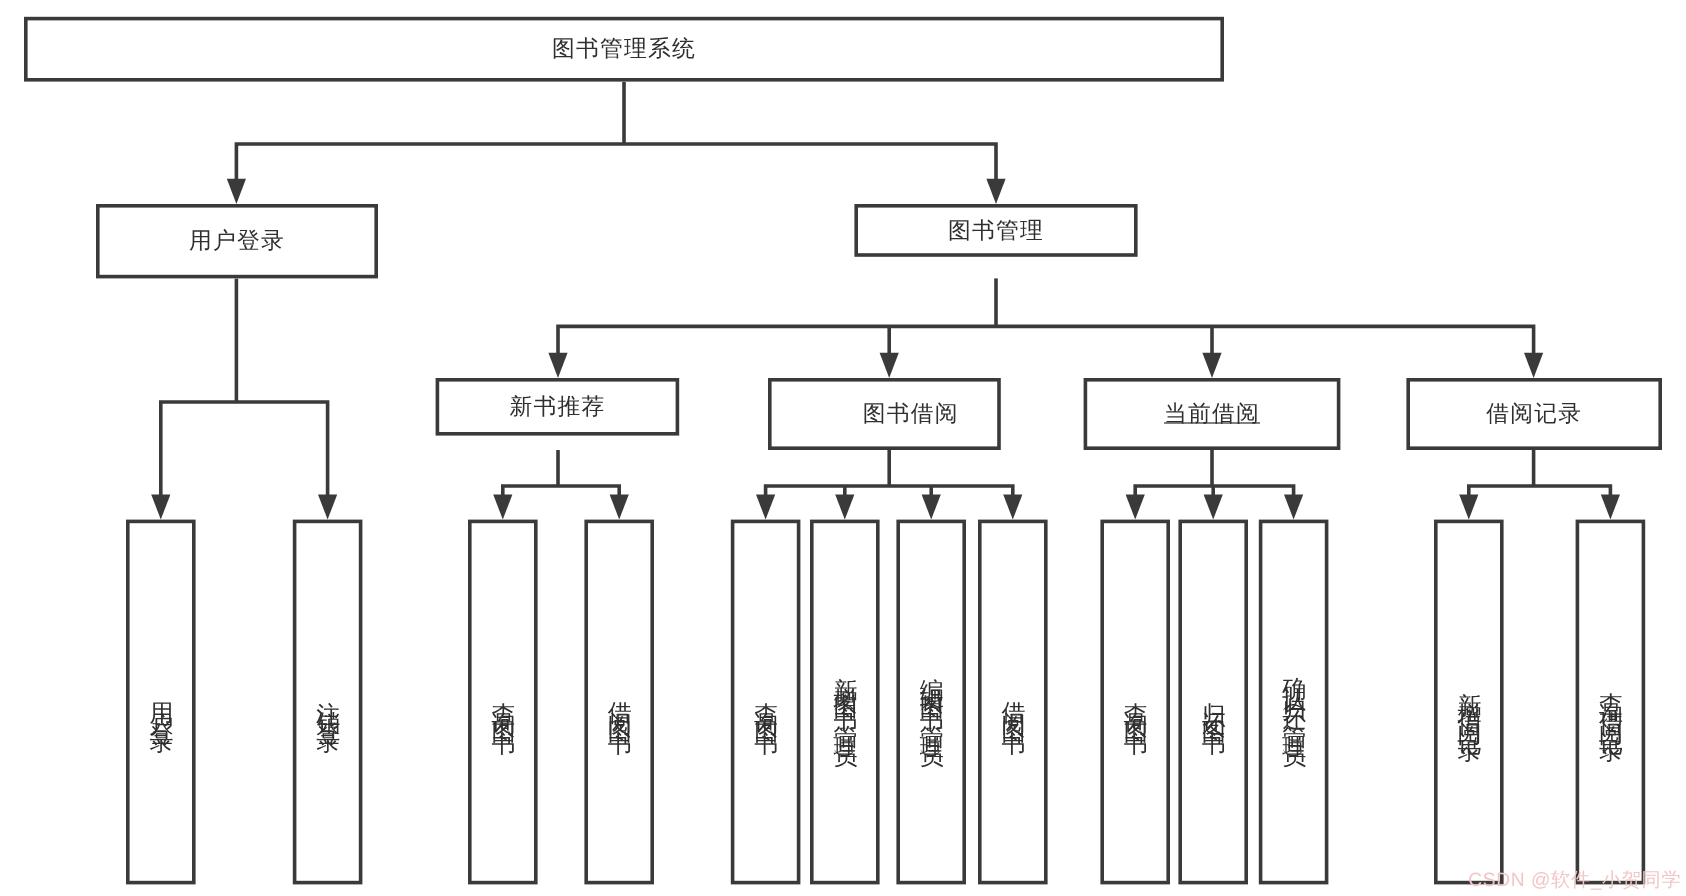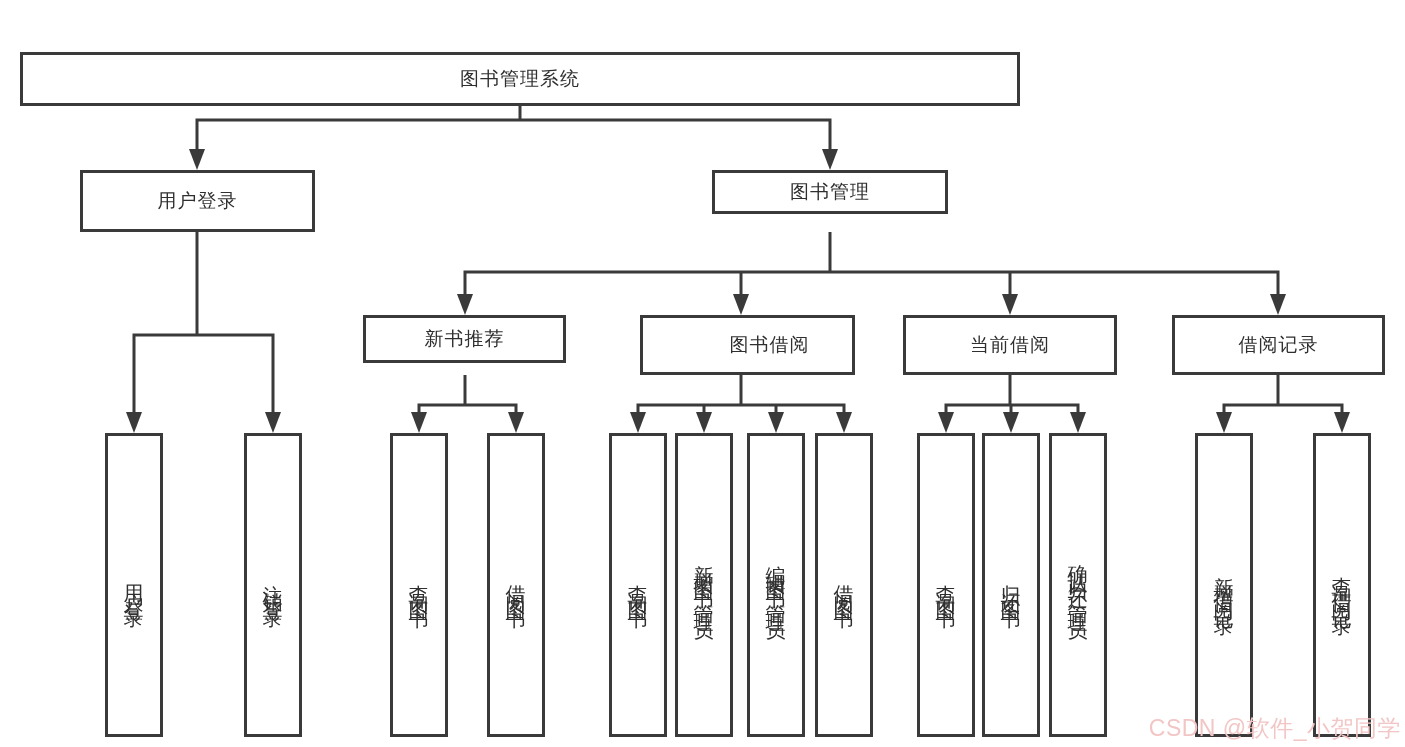--- a/index.html
+++ b/index.html
@@ -35,21 +35,21 @@
     text-orientation: mixed;
     font-size: 20px;
     letter-spacing: 8px;
     color: #2f2f2f;
     line-height: 1.1;
   }
   .watermark {
     position: absolute;
     right: 4px;
     bottom: 3px;
-    font-size: 23px;
+    font-size: 16px;
     color: #f3c6c6; 
     letter-spacing: 0.5px;
     white-space: nowrap;
   }
 </style>
 </head>
 <body>
 
 <div class="stage">
 
@@ -98,28 +98,28 @@
       <polygon points="768,412 784,412 776,433"></polygon>
       <polygon points="836,412 852,412 844,433"></polygon>
       <polygon points="938,412 954,412 946,433"></polygon>
       <polygon points="1003,412 1019,412 1011,433"></polygon>
       <polygon points="1070,412 1086,412 1078,433"></polygon>
       <polygon points="1216,412 1232,412 1224,433"></polygon>
       <polygon points="1334,412 1350,412 1342,433"></polygon>
     </g>
   </svg>
 
-  <div class="box hlabel" style="left:20px; top:14px; width:1000px; height:54px;margin-top:38px;">图书管理系统</div>
+  <div class="box hlabel" style="left:20px; top:14px; width:1000px; height:54px;">图书管理系统</div>
 
   <div class="box hlabel" style="left:80px; top:170px; width:235px; height:62px;">用户登录</div>
   <div class="box hlabel" style="left:712px; top:170px; width:236px; height:44px;">图书管理</div>
 
   <div class="box hlabel" style="left:363px; top:315px; width:203px; height:48px;">新书推荐</div>
-  <div class="box hlabel" style="left:640px; top:315px; width:215px; height:60px;padding-left:44px;">图书借阅</div>
-  <div class="box hlabel" style="left:903px; top:315px; width:214px; height:60px;">当前借阅</div>
+  <div class="box hlabel" style="left:640px; top:315px; width:194px; height:60px;padding-left:44px;">图书借阅</div>
+  <div class="box hlabel" style="left:903px; top:315px; width:214px; height:60px;text-decoration:underline;">当前借阅</div>
   <div class="box hlabel" style="left:1172px; top:315px; width:213px; height:60px;">借阅记录</div>
 
   <div class="box leaf" style="left:105px;">
     <span class="vtext">用户登录</span>
   </div>
   <div class="box leaf" style="left:244px;">
     <span class="vtext">注销登录</span>
   </div>
 
   <div class="box leaf" style="left:390px;">

